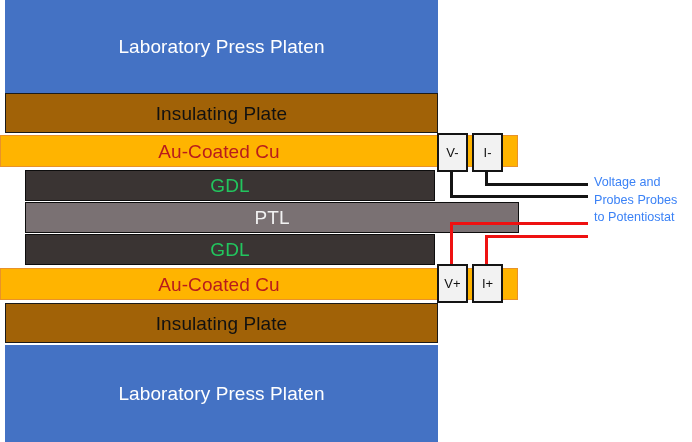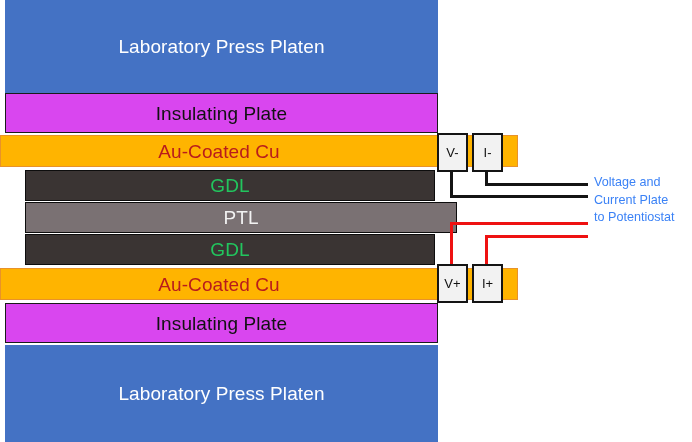--- a/index.html
+++ b/index.html
@@ -29,21 +29,21 @@
     white-space: nowrap;
     line-height: 1;
   }
   .platen {
     background: #4472c4;
     border: none;
   }
   .platen .layer-label { color: #ffffff; }
 
   .insulating {
-    background: #d946ef;
+    background: #a16207;
   }
   .insulating .layer-label { color: #111111; }
 
   .gold {
     background: #ffb400;
     border: 1.6px solid #e8922a;
   }
   .gold .layer-label { color: #b91c1c; }
 
   .gdl {
@@ -104,21 +104,21 @@
   </div>
 
   <div class="layer gold" style="left:0px; top:135px; width:518px; height:32px;">
     <span class="layer-label" style="position:relative; left:-40px;">Au-Coated Cu</span>
   </div>
 
   <div class="layer gdl" style="left:25px; top:170px; width:410px; height:31px;">
     <span class="layer-label">GDL</span>
   </div>
 
-  <div class="layer ptl" style="left:25px; top:202px; width:432px; height:31px;">
+  <div class="layer ptl" style="left:25px; top:202px; width:494px; height:31px;">
     <span class="layer-label">PTL</span>
   </div>
 
   <div class="layer gdl" style="left:25px; top:234px; width:410px; height:31px;">
     <span class="layer-label">GDL</span>
   </div>
 
   <div class="layer gold" style="left:0px; top:268px; width:518px; height:32px;">
     <span class="layer-label" style="position:relative; left:-40px;">Au-Coated Cu</span>
   </div>
@@ -158,17 +158,17 @@
   <div class="probe" style="left:437px; top:264px; width:31px; height:39px;">
     <span class="probe-label">V+</span>
   </div>
 
   <div class="probe" style="left:472px; top:264px; width:31px; height:39px;">
     <span class="probe-label">I+</span>
   </div>
 
   <div class="annotation" style="left:594px; top:174px;">
     <div>Voltage and</div>
-    <div>Current Plate</div>
+    <div>Probes Probes</div>
     <div>to Potentiostat</div>
   </div>
 
 </div>
 
 </body></html>

